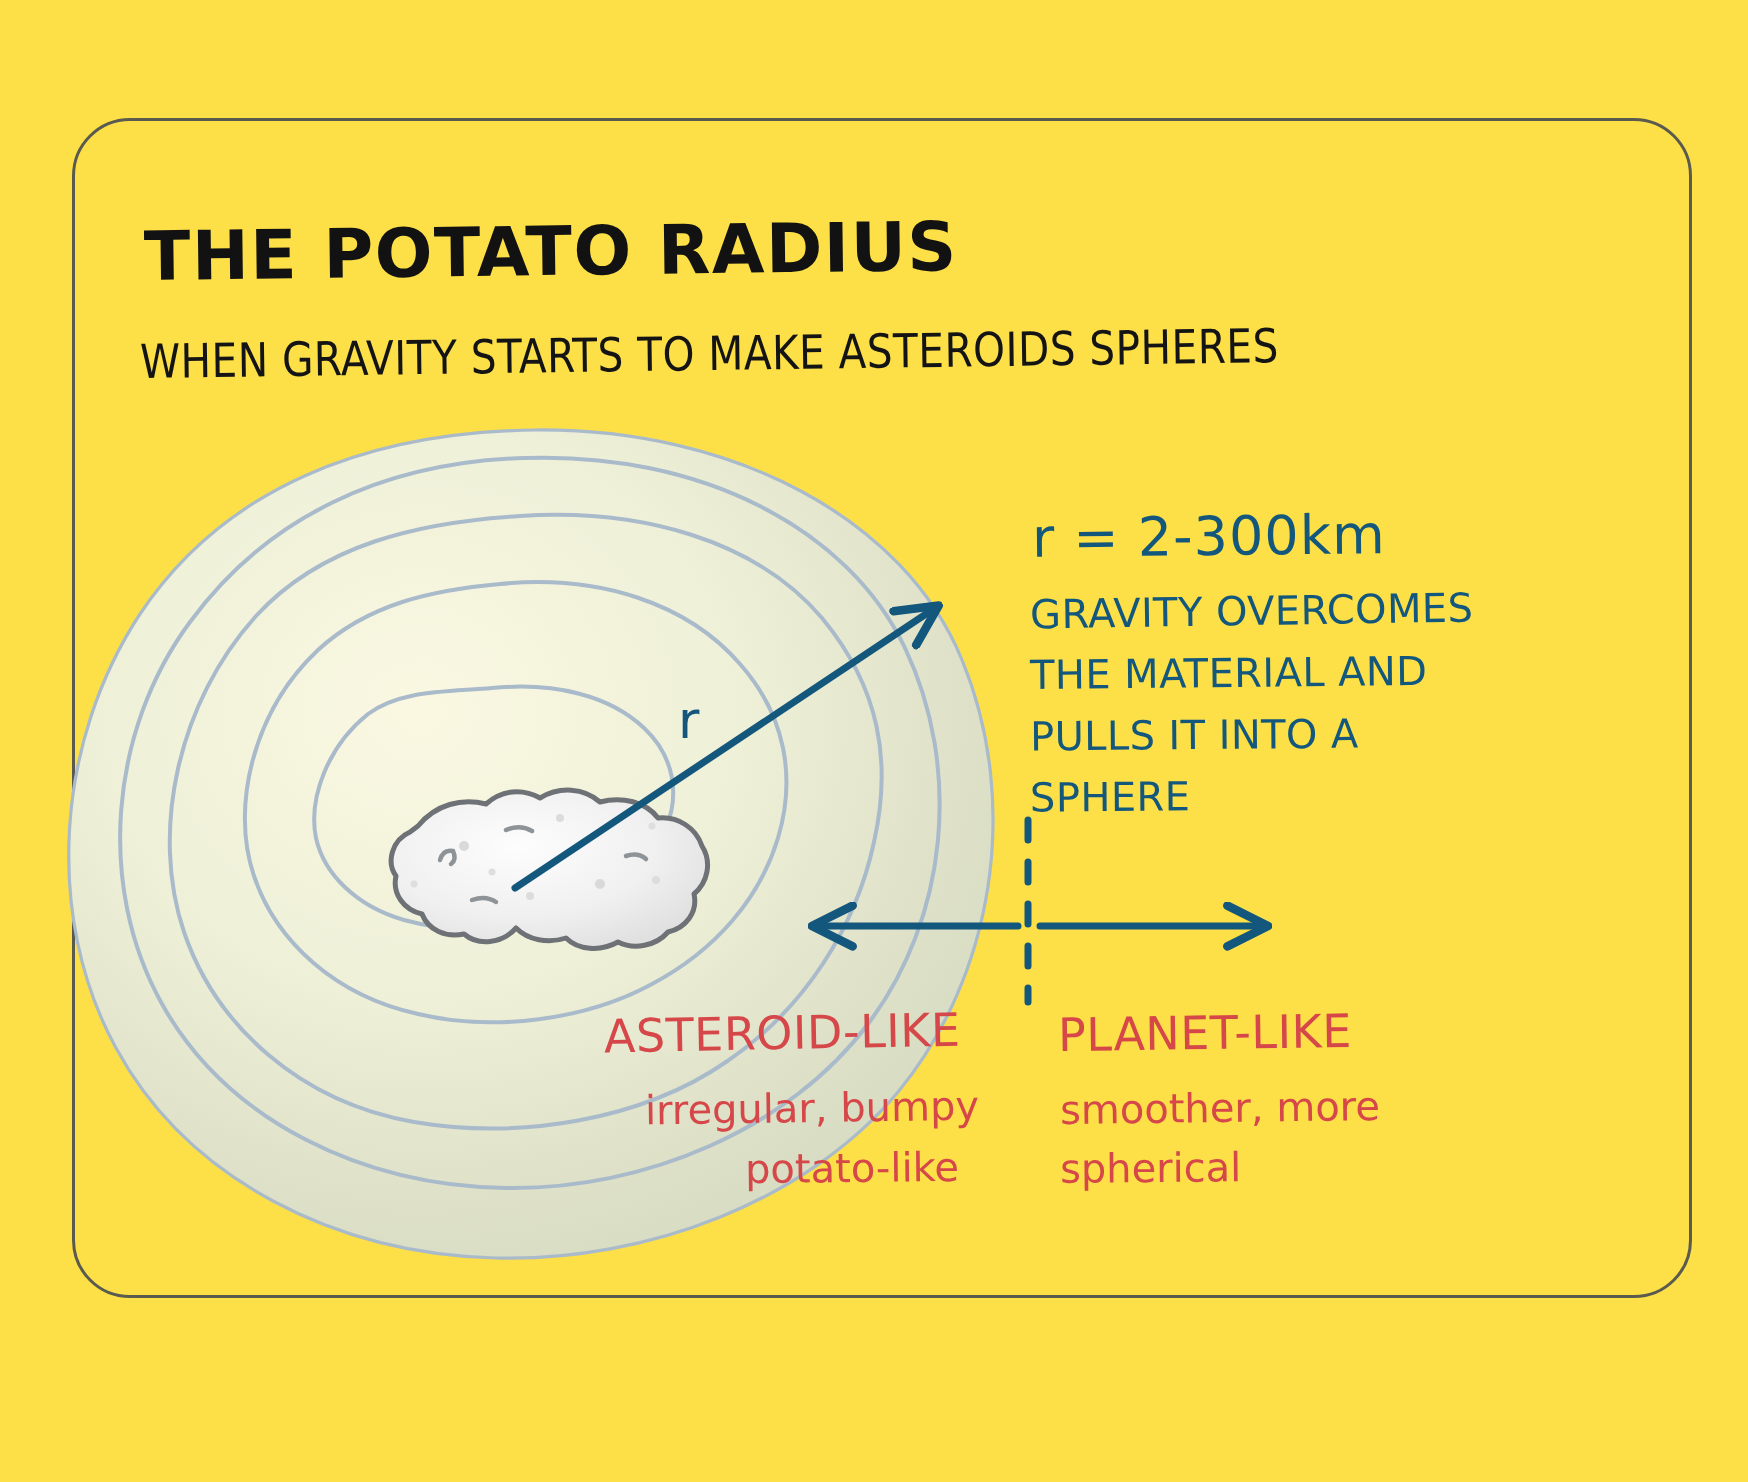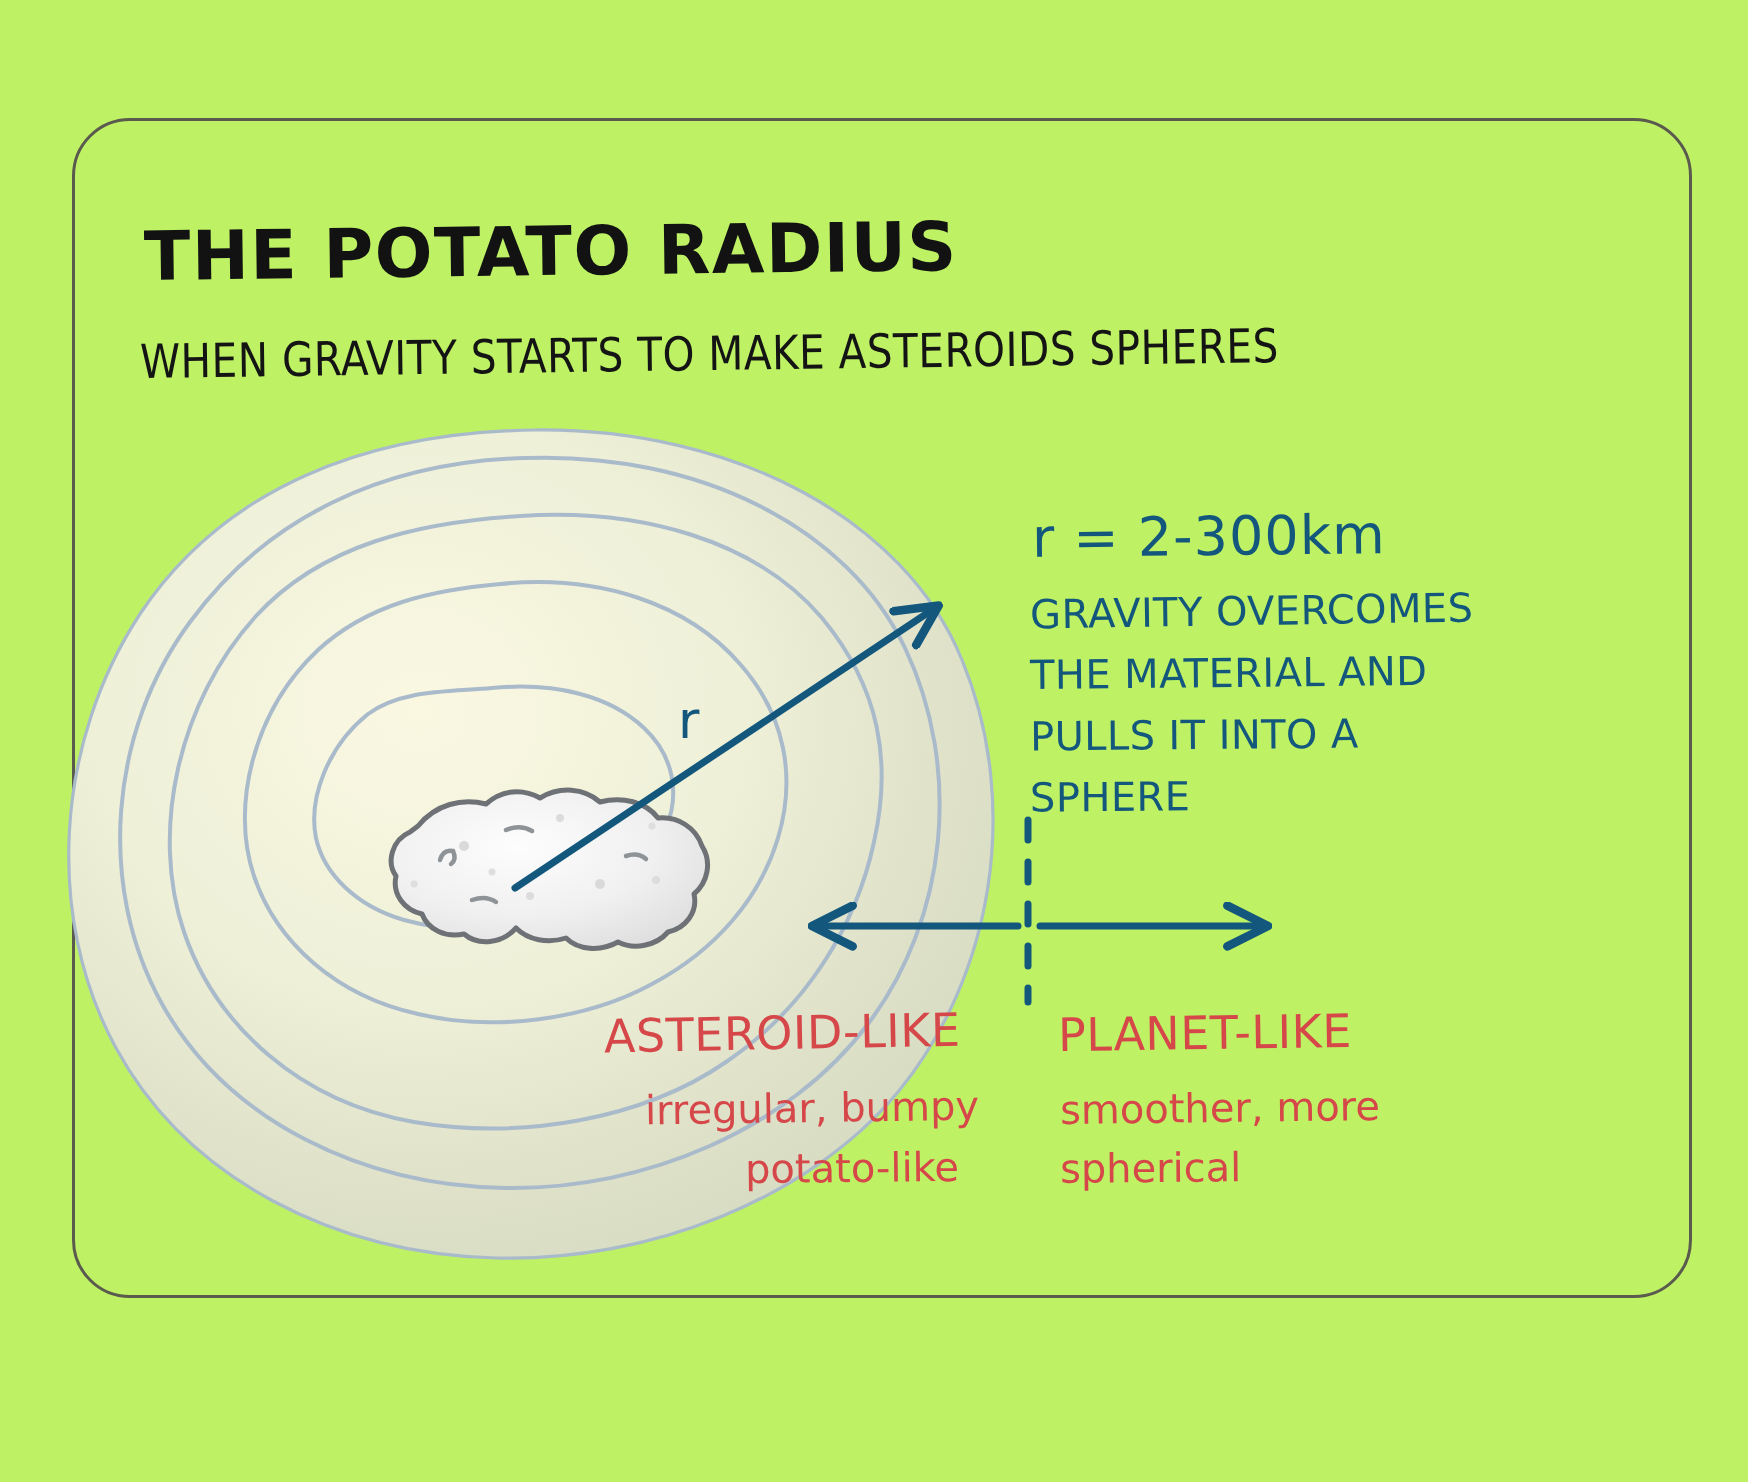--- a/index.html
+++ b/index.html
@@ -4,21 +4,21 @@
 <style>
   html, body {
     margin: 0;
     padding: 0;
     background: #f7f3d6;
   }
   #canvas {
     position: relative;
     width: 1748px;
     height: 1482px;
-    background: #bef264;
+    background: #fde047;
     overflow: hidden;
     font-family: "DejaVu Sans", sans-serif;
   }
 
   
   .card-frame {
     position: absolute;
     left: 72px;
     top: 118px;
     width: 1620px;

